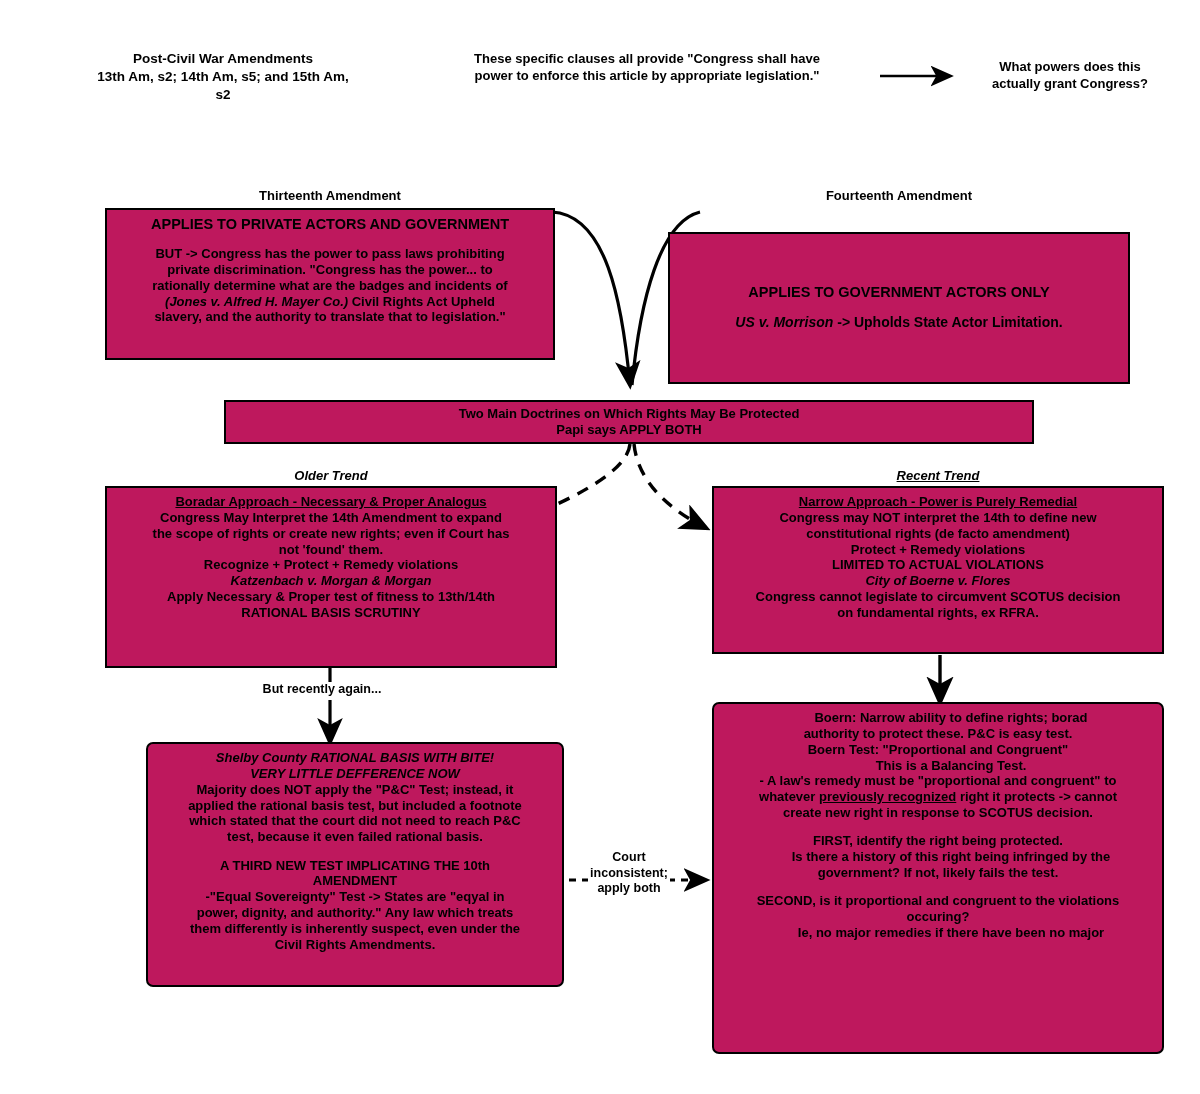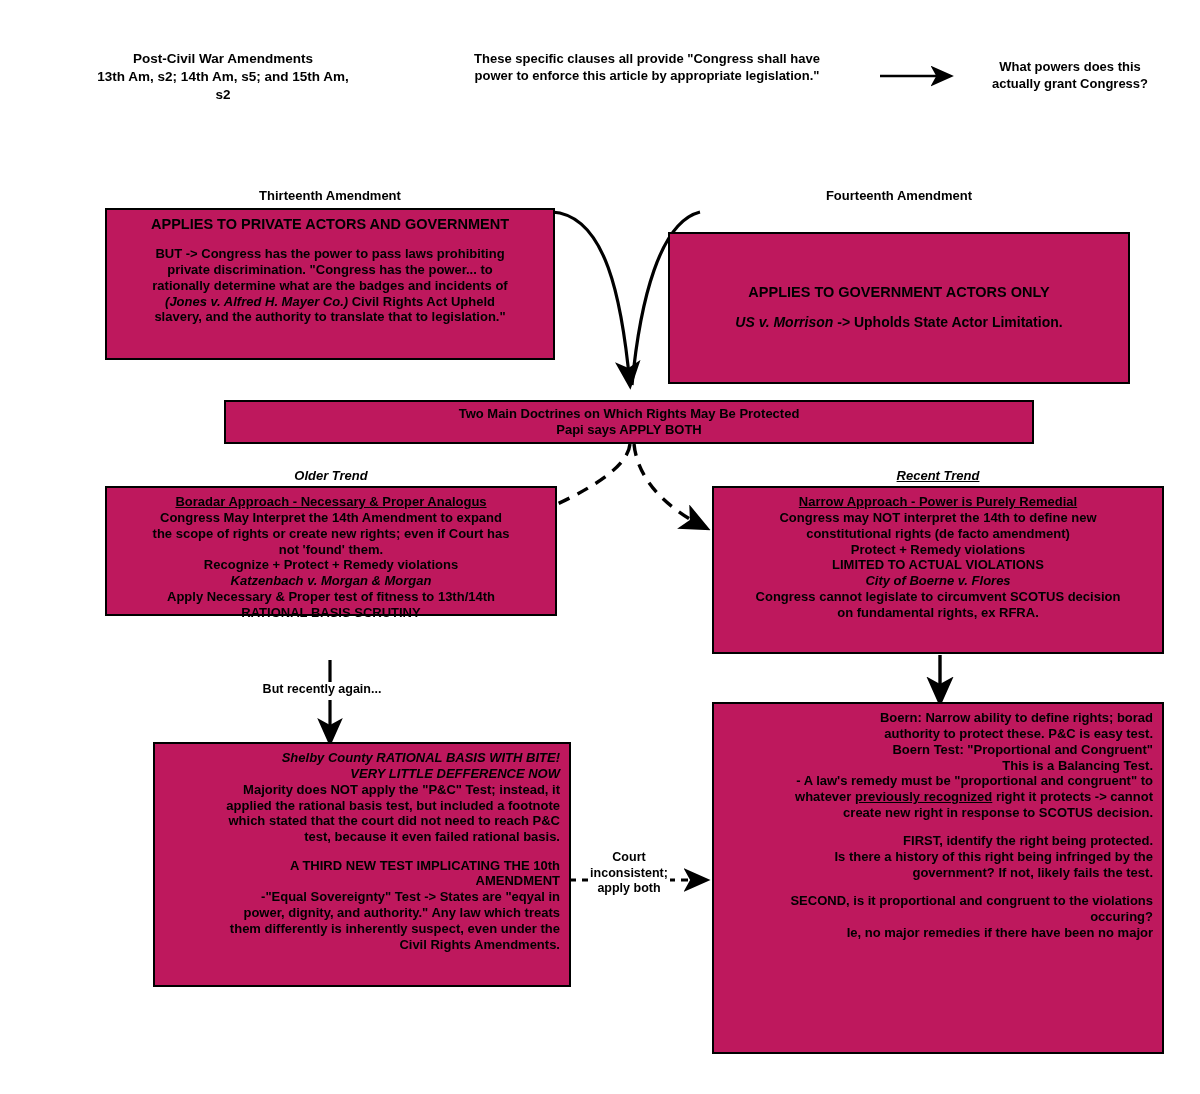--- a/index.html
+++ b/index.html
@@ -46,21 +46,21 @@
   .cap.ital { font-style: italic; }
   .ttl {
     position: absolute;
     font-weight: bold;
     font-size: 13.5px;
     text-align: center;
     line-height: 1.32;
   }
   .blk { font-weight: bold; }
   .center { text-align: center; }
-  .left { text-align: right; }
+  .left { text-align: center; border-radius: 7px; }
   .it { font-style: italic; }
   .ul { text-decoration: underline; }
   .sp { display: block; height: 0.95em; }
   .edgelabel {
     position: absolute;
     font-weight: bold;
     font-size: 12.5px;
     text-align: center;
     background: #fff;
     white-space: nowrap;
@@ -138,21 +138,21 @@
       <span class="it">US v. Morrison</span><span> -&gt; Upholds State Actor Limitation.</span>
     </div>
   </div>
 
   <div class="node center" style="left:224px; top:400px; width:810px; height:44px; font-size:13px; display:flex; flex-direction:column; justify-content:center;">
     <div class="blk">Two Main Doctrines on Which Rights May Be Protected</div>
     <div class="blk">Papi says APPLY BOTH</div>
   </div>
 
   <div class="cap ital" style="left:105px; top:468px; width:452px;">Older Trend</div>
-  <div class="node center" style="left:105px; top:486px; width:452px; height:130px; font-size:13px;">
+  <div class="node center" style="left:105px; top:486px; width:452px; height:182px; font-size:13px;">
     <div class="blk ul">Boradar Approach - Necessary &amp; Proper Analogus</div>
     <div class="blk">Congress May Interpret the 14th Amendment to expand</div>
     <div class="blk">the scope of rights or create new rights; even if Court has</div>
     <div class="blk">not 'found' them.</div>
     <div class="blk">Recognize + Protect + Remedy violations</div>
     <div class="blk it">Katzenbach v. Morgan &amp; Morgan</div>
     <div class="blk">Apply Necessary &amp; Proper test of fitness to 13th/14th</div>
     <div class="blk">RATIONAL BASIS SCRUTINY</div>
   </div>
 
@@ -163,21 +163,21 @@
     <div class="blk">constitutional rights (de facto amendment)</div>
     <div class="blk">Protect + Remedy violations</div>
     <div class="blk">LIMITED TO ACTUAL VIOLATIONS</div>
     <div class="blk it">City of Boerne v. Flores</div>
     <div class="blk">Congress cannot legislate to circumvent SCOTUS decision</div>
     <div class="blk">on fundamental rights, ex RFRA.</div>
   </div>
 
   <div class="edgelabel" style="left:224px; top:682px; width:196px;">But recently again...</div>
 
-  <div class="node left" style="left:153px; top:742px; width:418px; height:245px; font-size:13px;">
+  <div class="node left" style="left:146px; top:742px; width:418px; height:245px; font-size:13px;">
     <div class="blk it">Shelby County RATIONAL BASIS WITH BITE!</div>
     <div class="blk it">VERY LITTLE DEFFERENCE NOW</div>
     <div class="blk">Majority does NOT apply the "P&amp;C" Test; instead, it</div>
     <div class="blk">applied the rational basis test, but included a footnote</div>
     <div class="blk">which stated that the court did not need to reach P&amp;C</div>
     <div class="blk">test, because it even failed rational basis.</div>
     <span class="sp"></span>
     <div class="blk">A THIRD NEW TEST IMPLICATING THE 10th</div>
     <div class="blk">AMENDMENT</div>
     <div class="blk">-"Equal Sovereignty" Test -&gt; States are "eqyal in</div>

